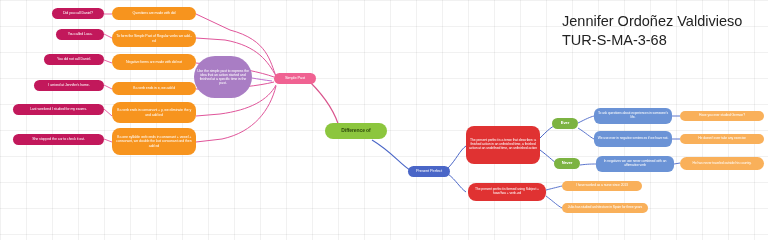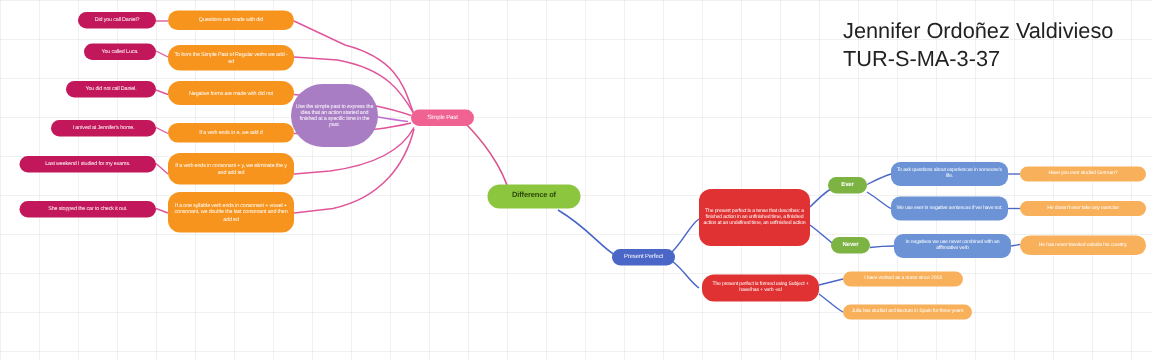--- a/index.html
+++ b/index.html
@@ -92,21 +92,21 @@
 
   <path d="M672,116 L680,116" stroke="#4a66c7" stroke-width="0.9" fill="none"></path>
   <path d="M672,139 L680,139" stroke="#4a66c7" stroke-width="0.9" fill="none"></path>
   <path d="M674,164 L680,163" stroke="#4a66c7" stroke-width="0.9" fill="none"></path>
 
   <path d="M546,190 C554,188 558,187 562,186" stroke="#4a66c7" stroke-width="0.9" fill="none"></path>
   <path d="M546,196 C554,202 558,206 562,208" stroke="#4a66c7" stroke-width="0.9" fill="none"></path>
 </svg>
 
 <div class="title" style="left:562px;top:12px;">Jennifer Ordoñez Valdivieso
-TUR-S-MA-3-37</div>
+TUR-S-MA-3-68</div>
 
 <div class="node n-green" style="left:325px;top:123px;width:62px;height:16px;">Difference of</div>
 
 <div class="node n-pink" style="left:274px;top:73px;width:42px;height:11px;">Simple Past</div>
 
 <div class="node n-purple" style="left:194px;top:56px;width:58px;height:42px;">Use the simple past to express the idea that an action started and finished at a specific time in the past.</div>
 
 <div class="node n-orange" style="left:112px;top:7px;width:84px;height:13px;">Questions are made with did</div>
 <div class="node n-orange" style="left:112px;top:30px;width:84px;height:17px;">To form the Simple Past of Regular verbs we add -ed</div>
 <div class="node n-orange" style="left:112px;top:54px;width:84px;height:16px;">Negative forms are made with did not</div>

